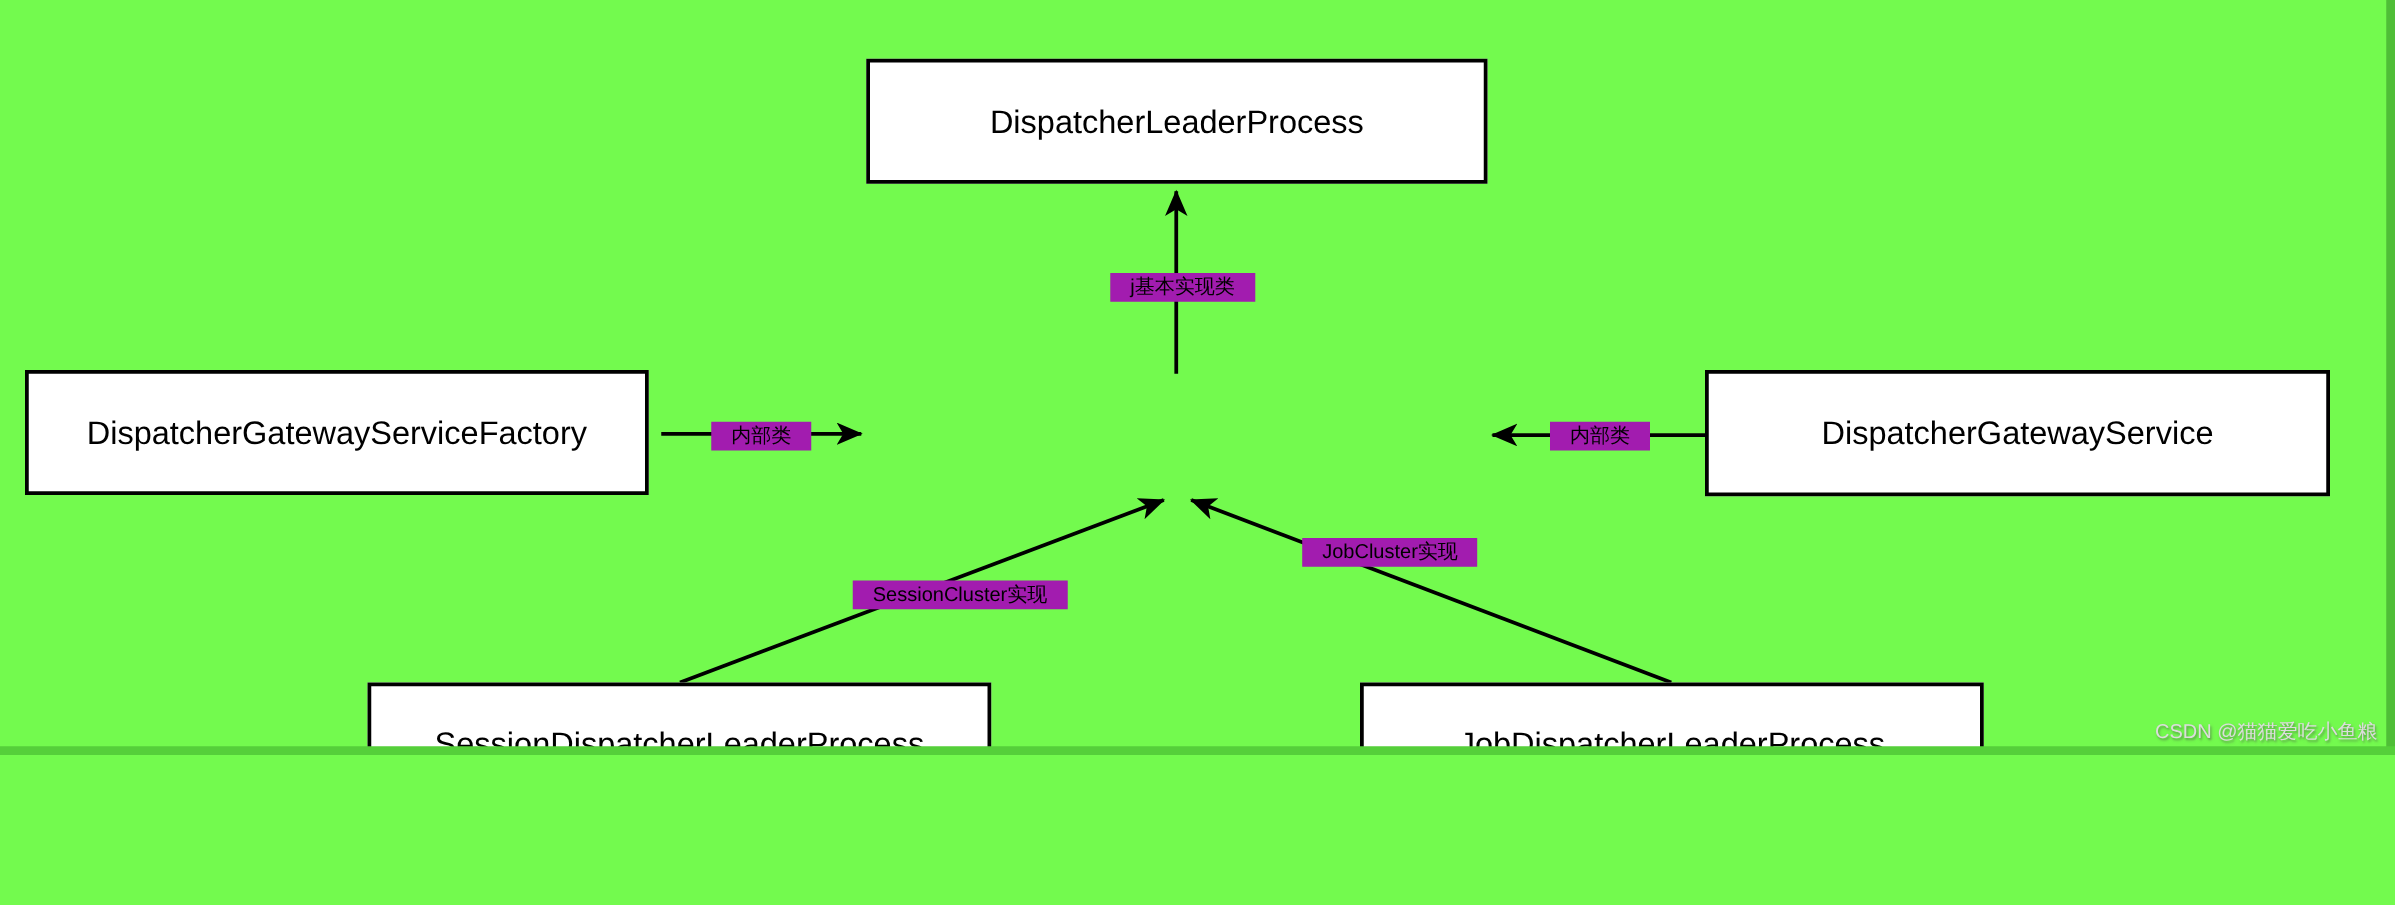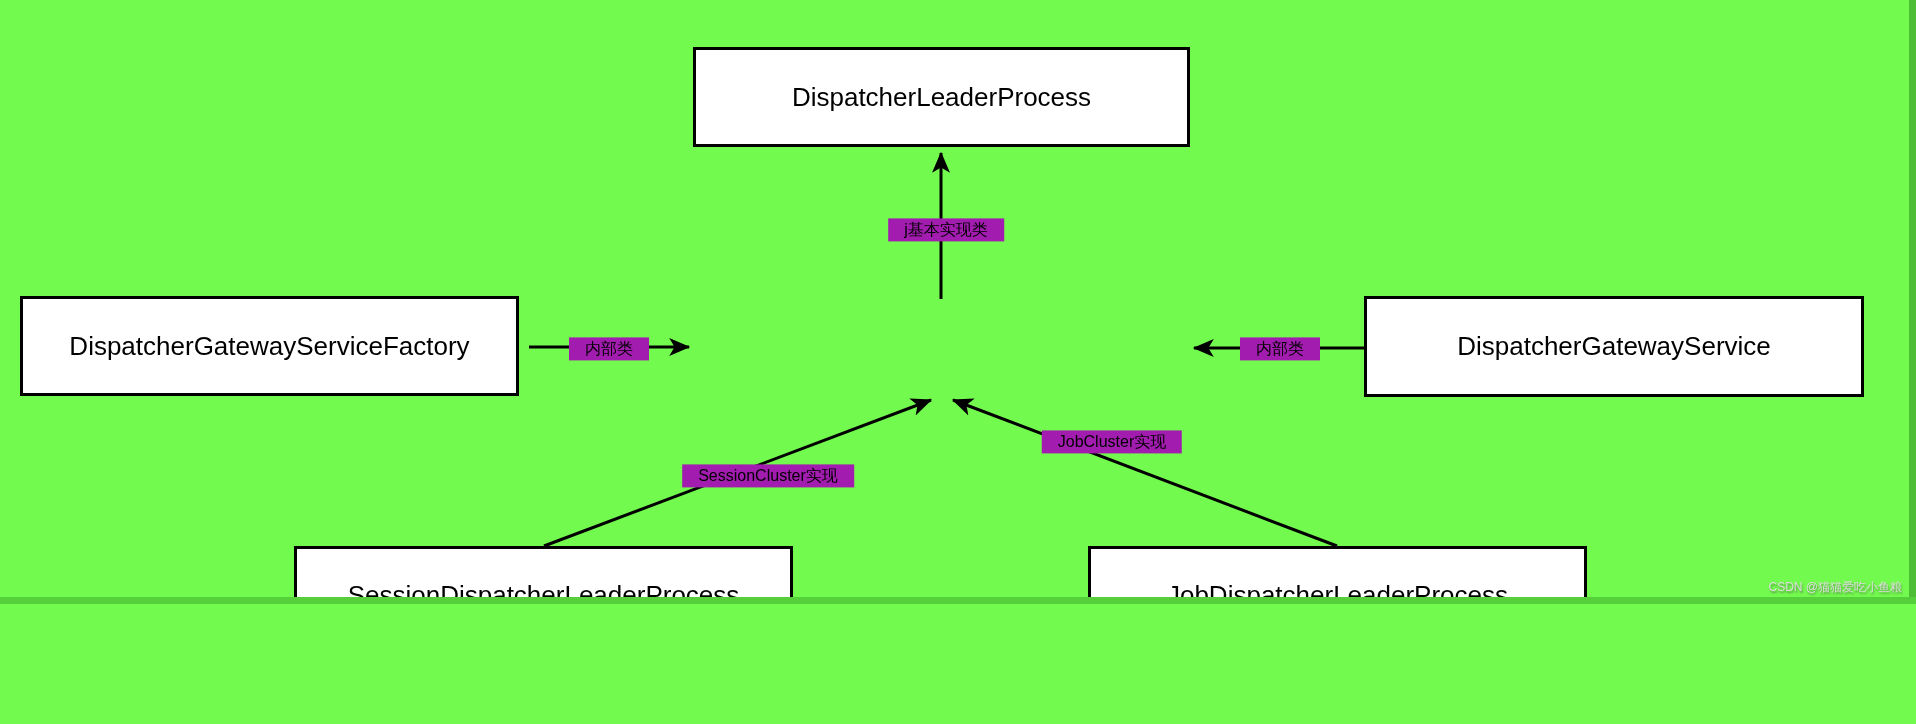--- a/index.html
+++ b/index.html
@@ -27,21 +27,21 @@
     background:#a21caf;
     color:#000;
     font-size:16px;
     line-height:1.2;
     padding:2px 16px;
     white-space:nowrap;
   }
   .watermark{
     position:absolute;
     right:14px;bottom:8px;
-    font-size:12px;
+    font-size:16px;
     color:#dcdcdc;
     text-shadow:1px 2px 2px rgba(70,70,70,0.55);
     white-space:nowrap;
   }
   .strip-right{
     position:absolute;right:0;top:0;width:7px;height:724px;
     background:#4fbe37;
   }
   .strip-bottom{
     position:absolute;left:0;bottom:0;width:1916px;height:7px;

